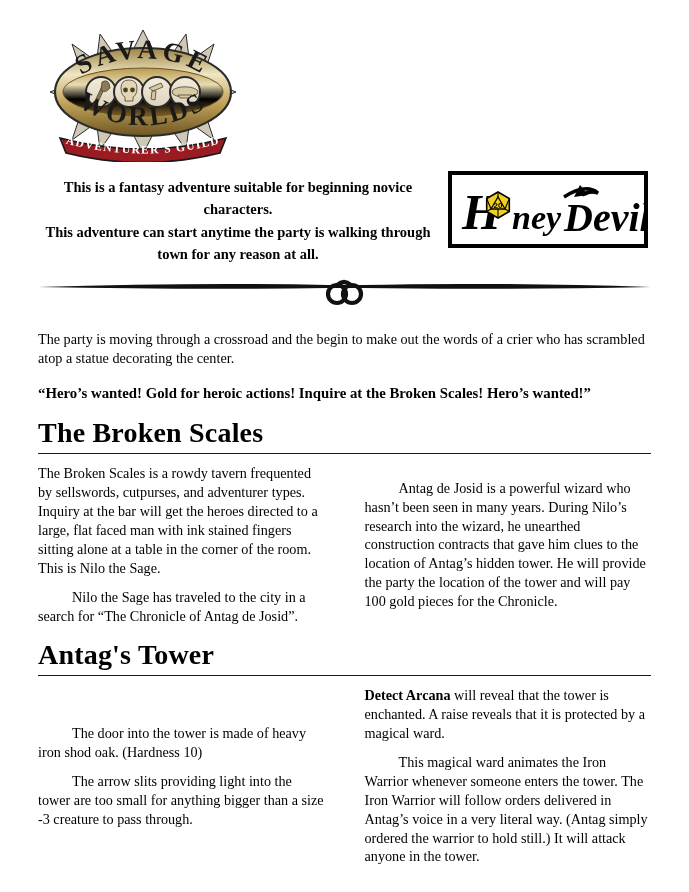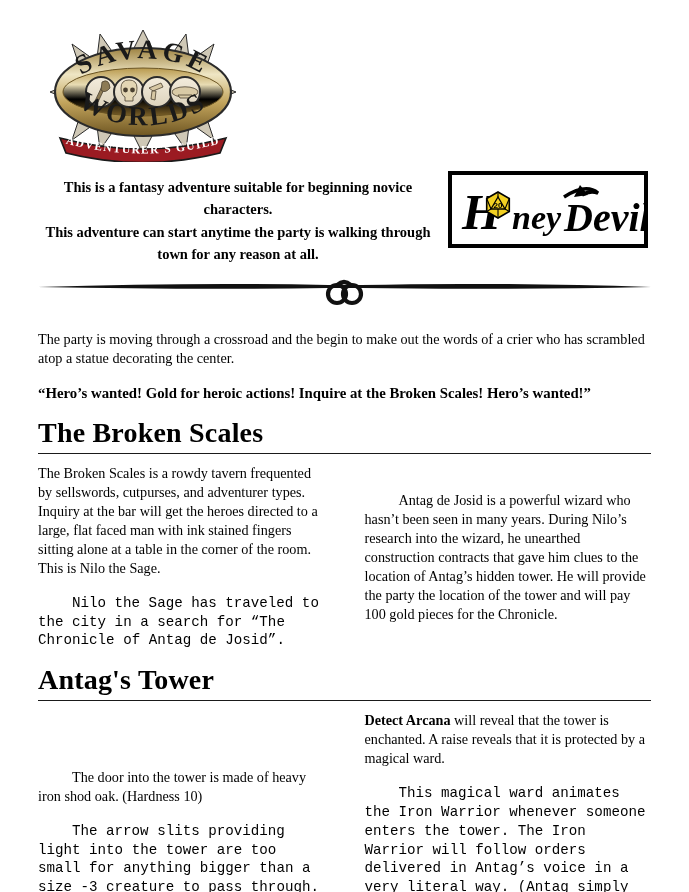--- a/index.html
+++ b/index.html
@@ -118,21 +118,21 @@
     margin: 4px 0 10px 0;
     width: 100%;
   }
 
   .cols {
     display: flex;
     gap: 40px;
     align-items: center;
   }
   .col { width: 293px; }
-  .col p + p { margin-top: 16px; font-family: Liberation Mono, monospace; }
+  .col p + p { margin-top: 10px; }
 </style>
 </head>
 <body>
 
 <div id="page">
 
   <div class="header">
 
     <div class="logo-wrap">
       <svg viewBox="0 0 210 140" width="210" height="140">

